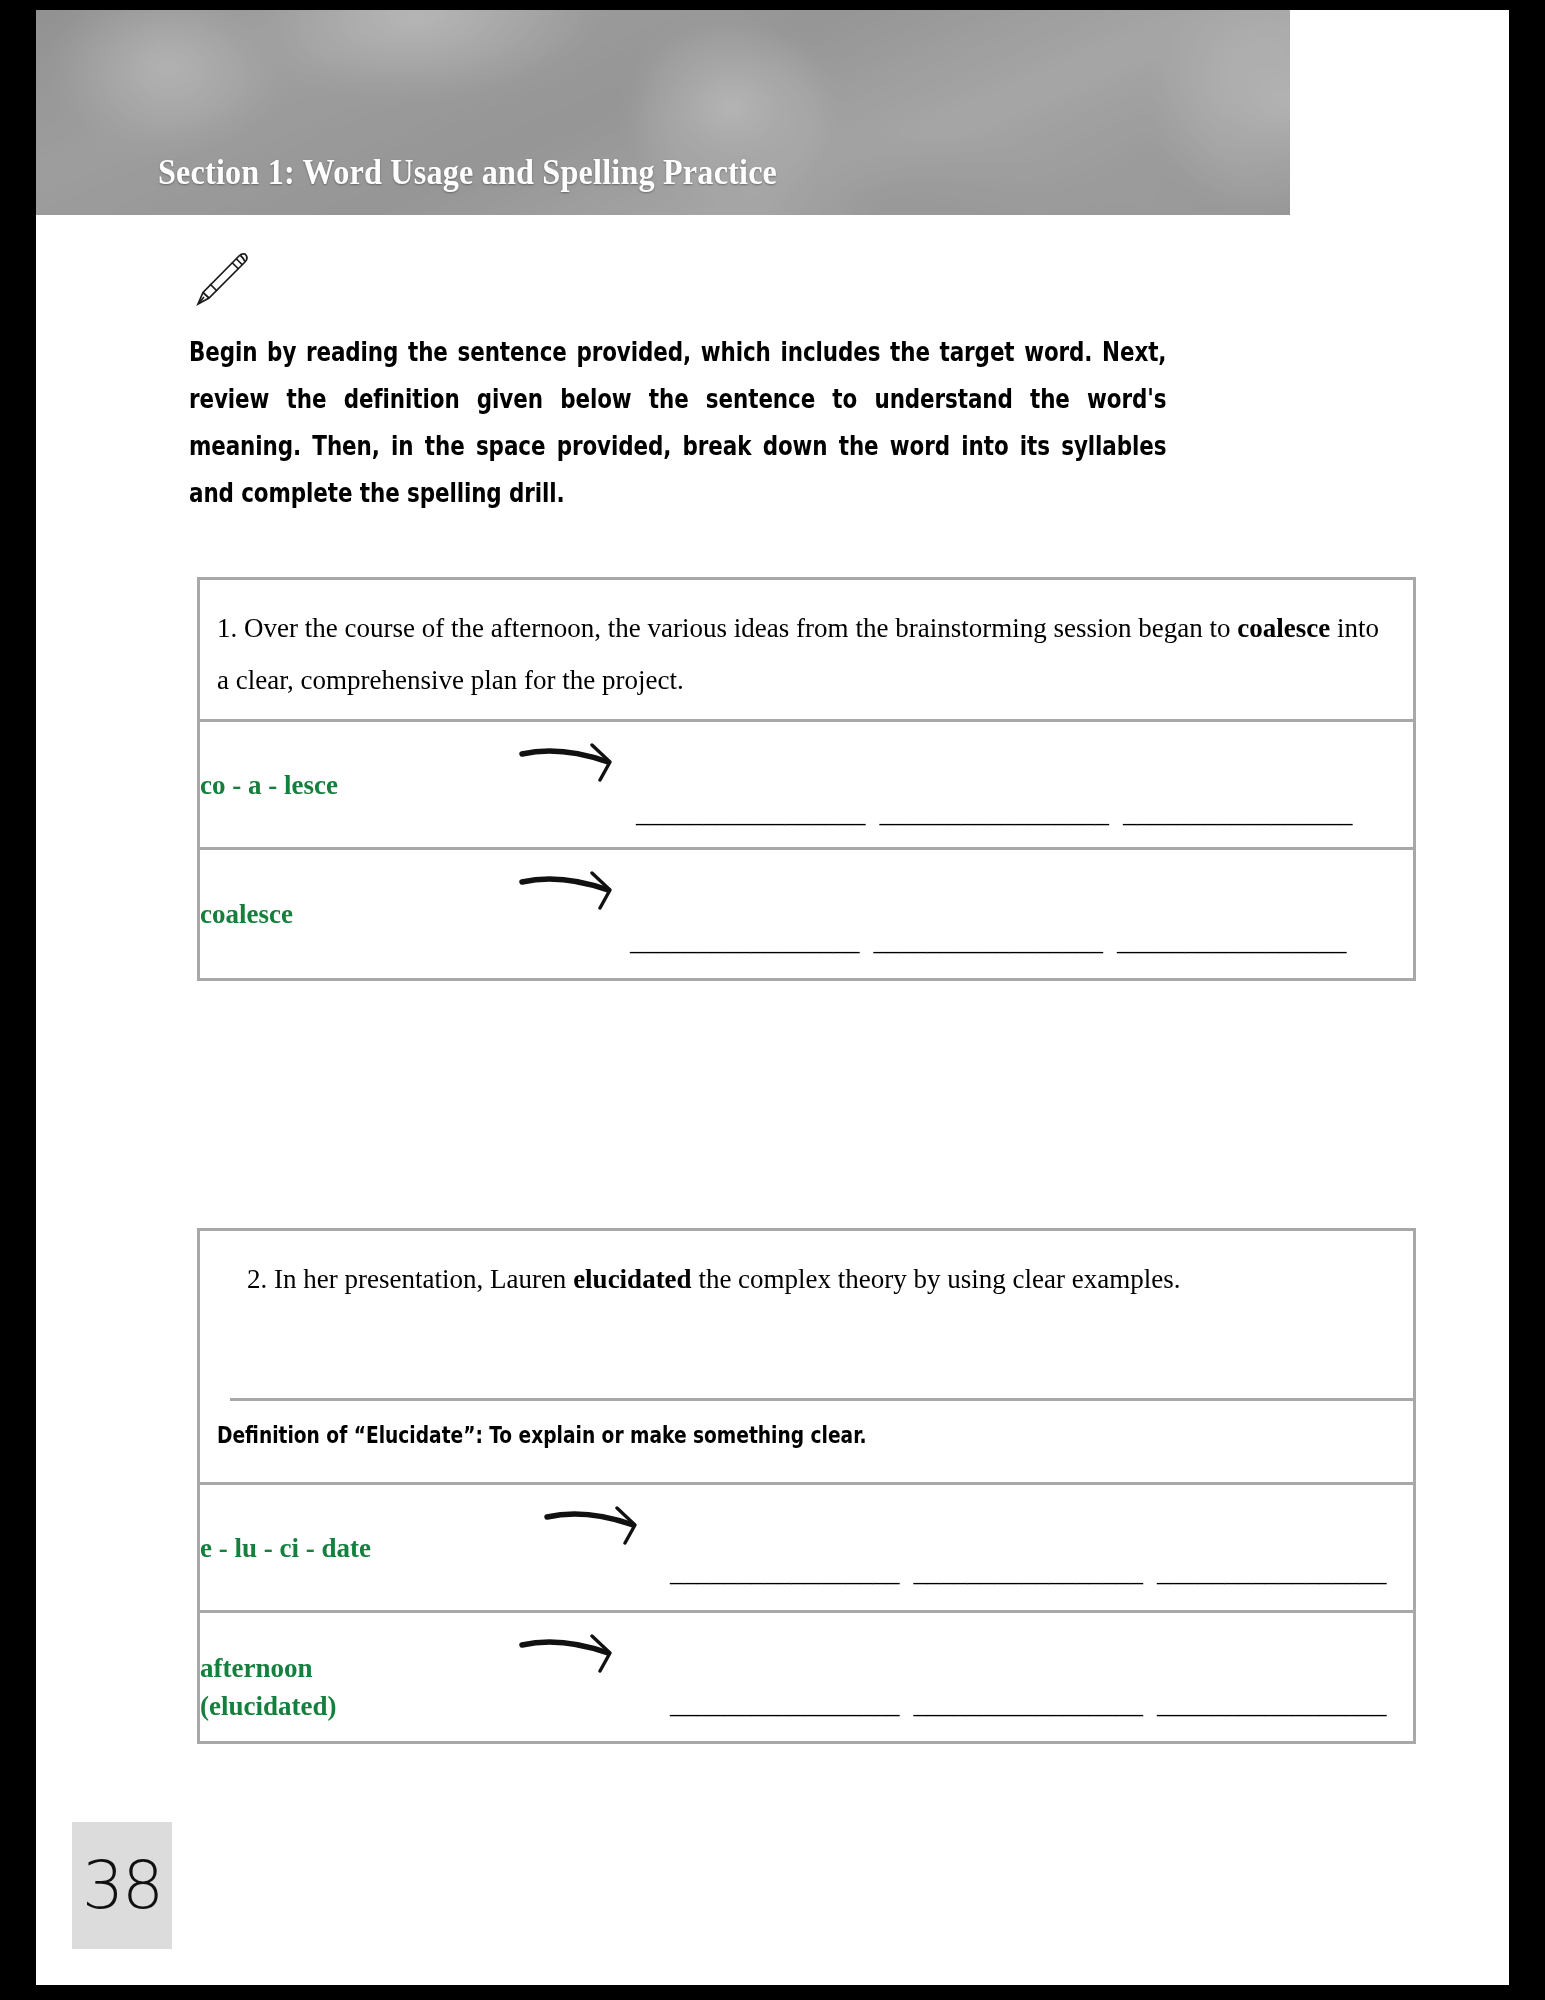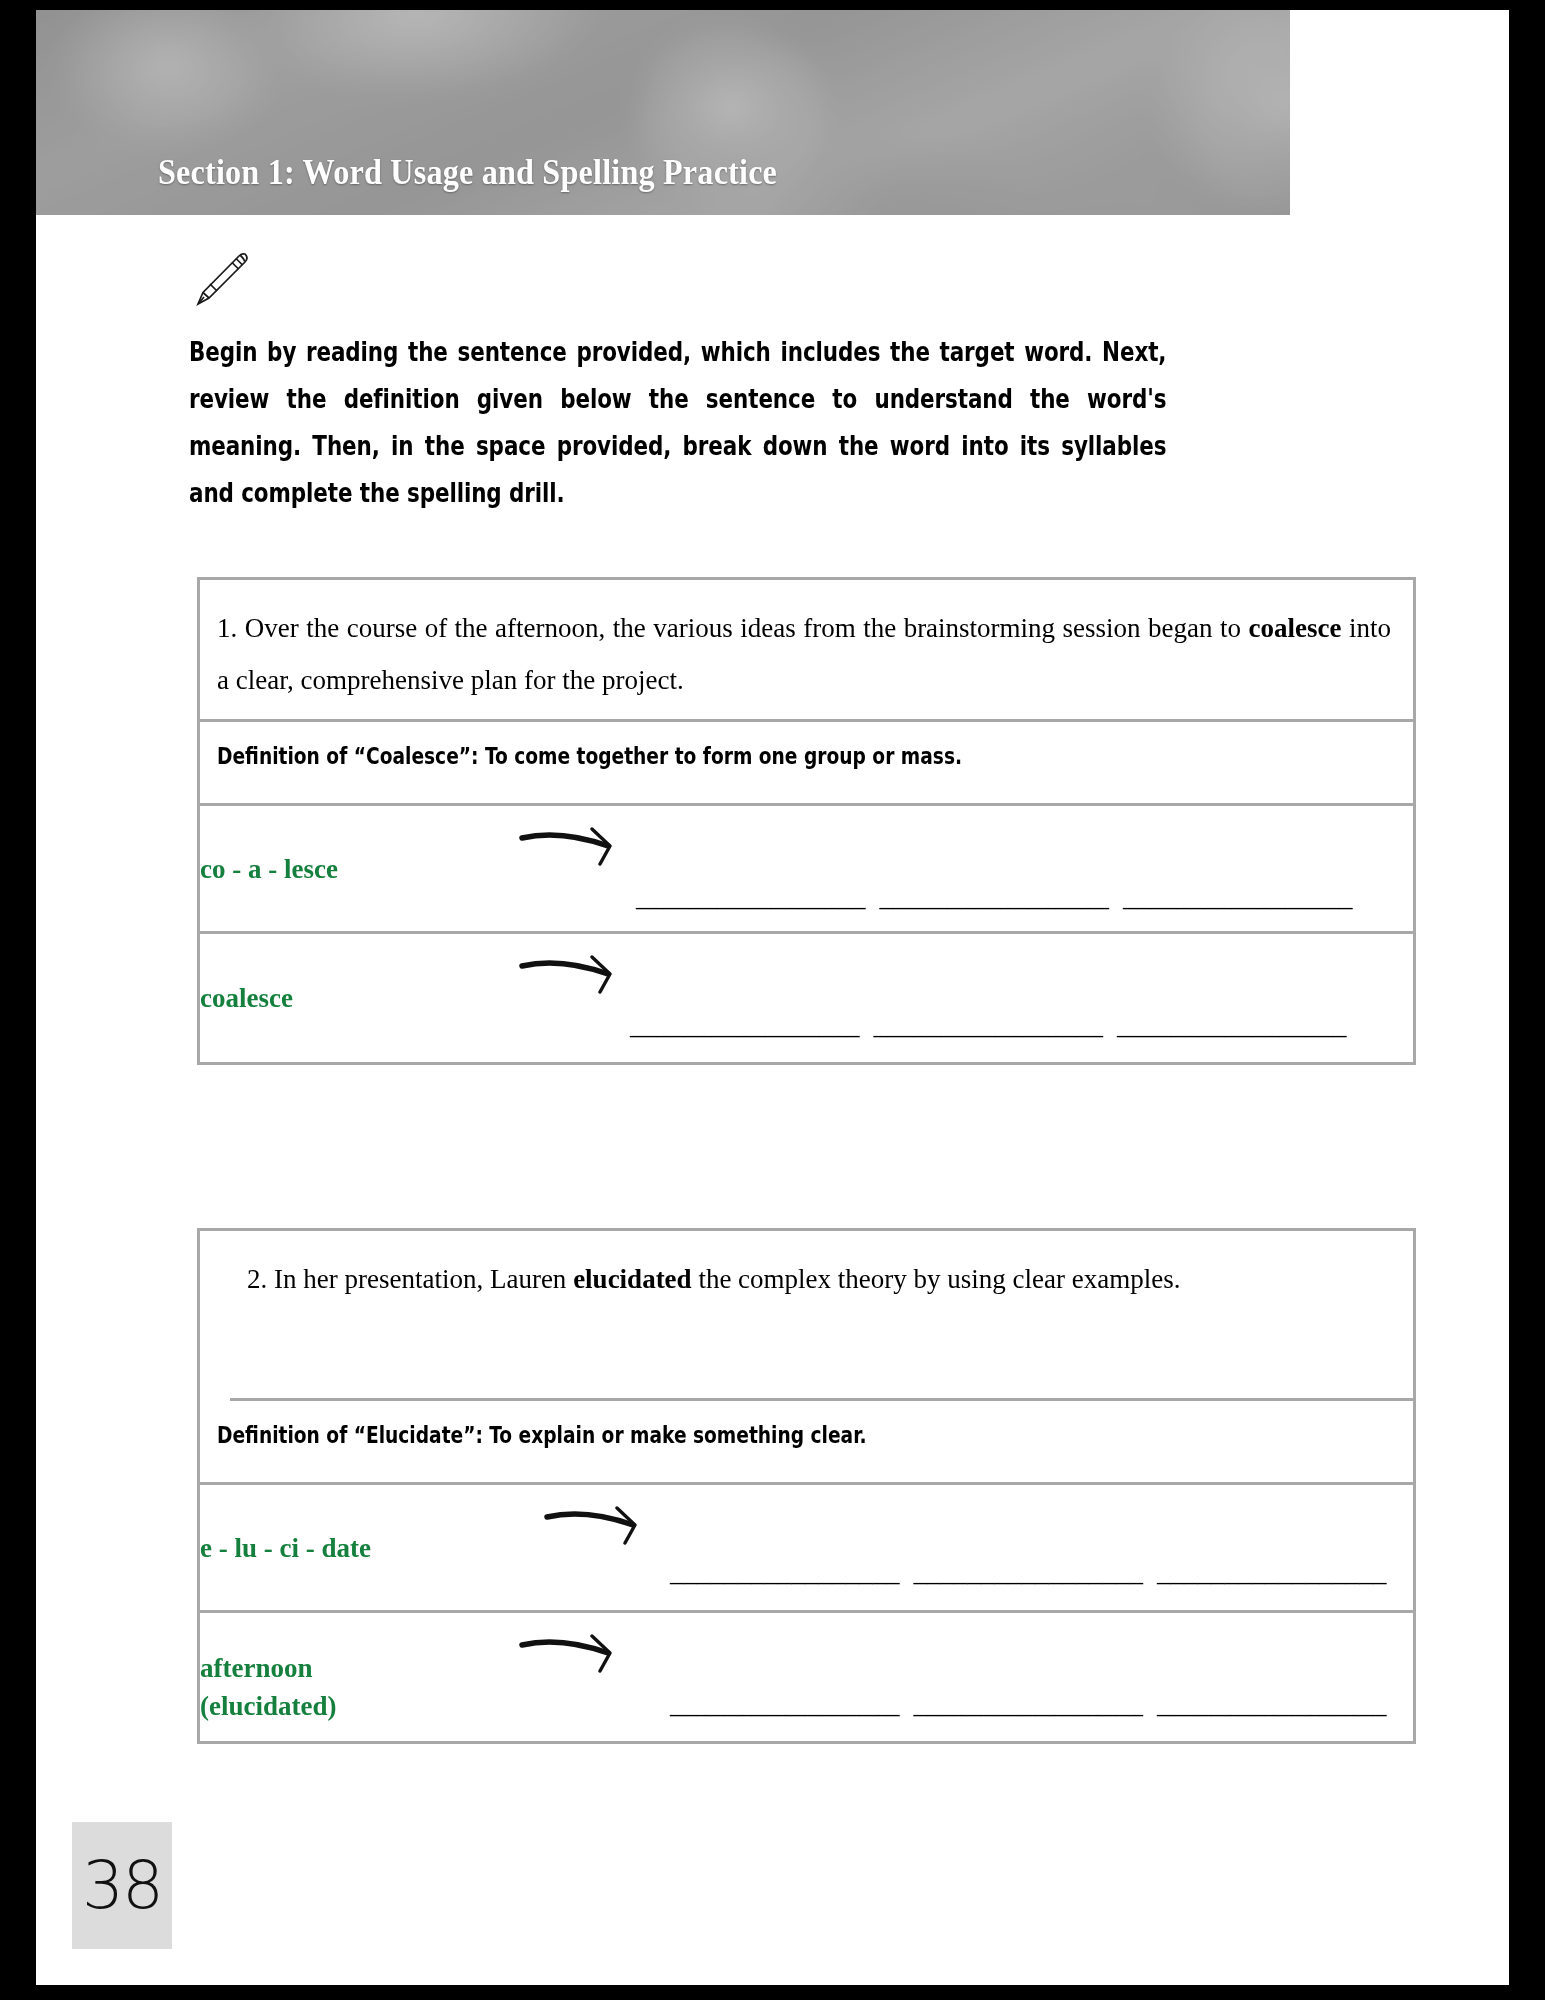--- a/index.html
+++ b/index.html
@@ -113,21 +113,21 @@
 
   .row {
     position: relative;
     border-bottom: 3px solid #a8a8a8;
     background: #ffffff;
   }
   .row:last-child { border-bottom: none; }
 
   
   .sentence {
-    padding: 22px 22px 20px 17px;
+    padding: 22px 34px 20px 17px;
     font-family: "Liberation Serif", serif;
     font-size: 27px;
     line-height: 52px;
     color: #000;
     text-align: justify;
     text-justify: inter-word;
   }
   .sentence.two-line { height: 142px; }
   .sentence.one-line { height: 170px; margin-left: 30px; }
   .sentence b { font-weight: bold; }
@@ -235,23 +235,20 @@
     </div>
 
     <div id="instructions">Begin by reading the sentence provided, which includes the target word. Next, review the definition given below the sentence to understand the word's meaning. Then, in the space provided, break down the word into its syllables and complete the spelling drill.</div>
 
     <div class="exercise" id="exercise-1">
 
       <div class="row sentence two-line">
         <span>1. Over the course of the afternoon, the various ideas from the brainstorming session began to </span><b>coalesce</b><span> into a clear, comprehensive plan for the project.</span>
       </div>
 
-      <div class="row definition">
-        <span class="scale">Definition of “Coalesce”: To come together to form one group or mass.</span>
-      </div>
 
       <div class="row drill" id="d1a">
         <div class="word">co - a - lesce</div>
         <div class="arrow">
           <svg viewBox="0 0 118 42" width="118" height="42">
             <path d="M4 14 C26 9 56 10 90 22" stroke="#111" stroke-width="5.5" fill="none" stroke-linecap="round"></path>
             <path d="M74 5 L92 22 L82 40" stroke="#111" stroke-width="3.4" fill="none" stroke-linecap="round" stroke-linejoin="round"></path>
           </svg>
         </div>
         <div class="blanks">

